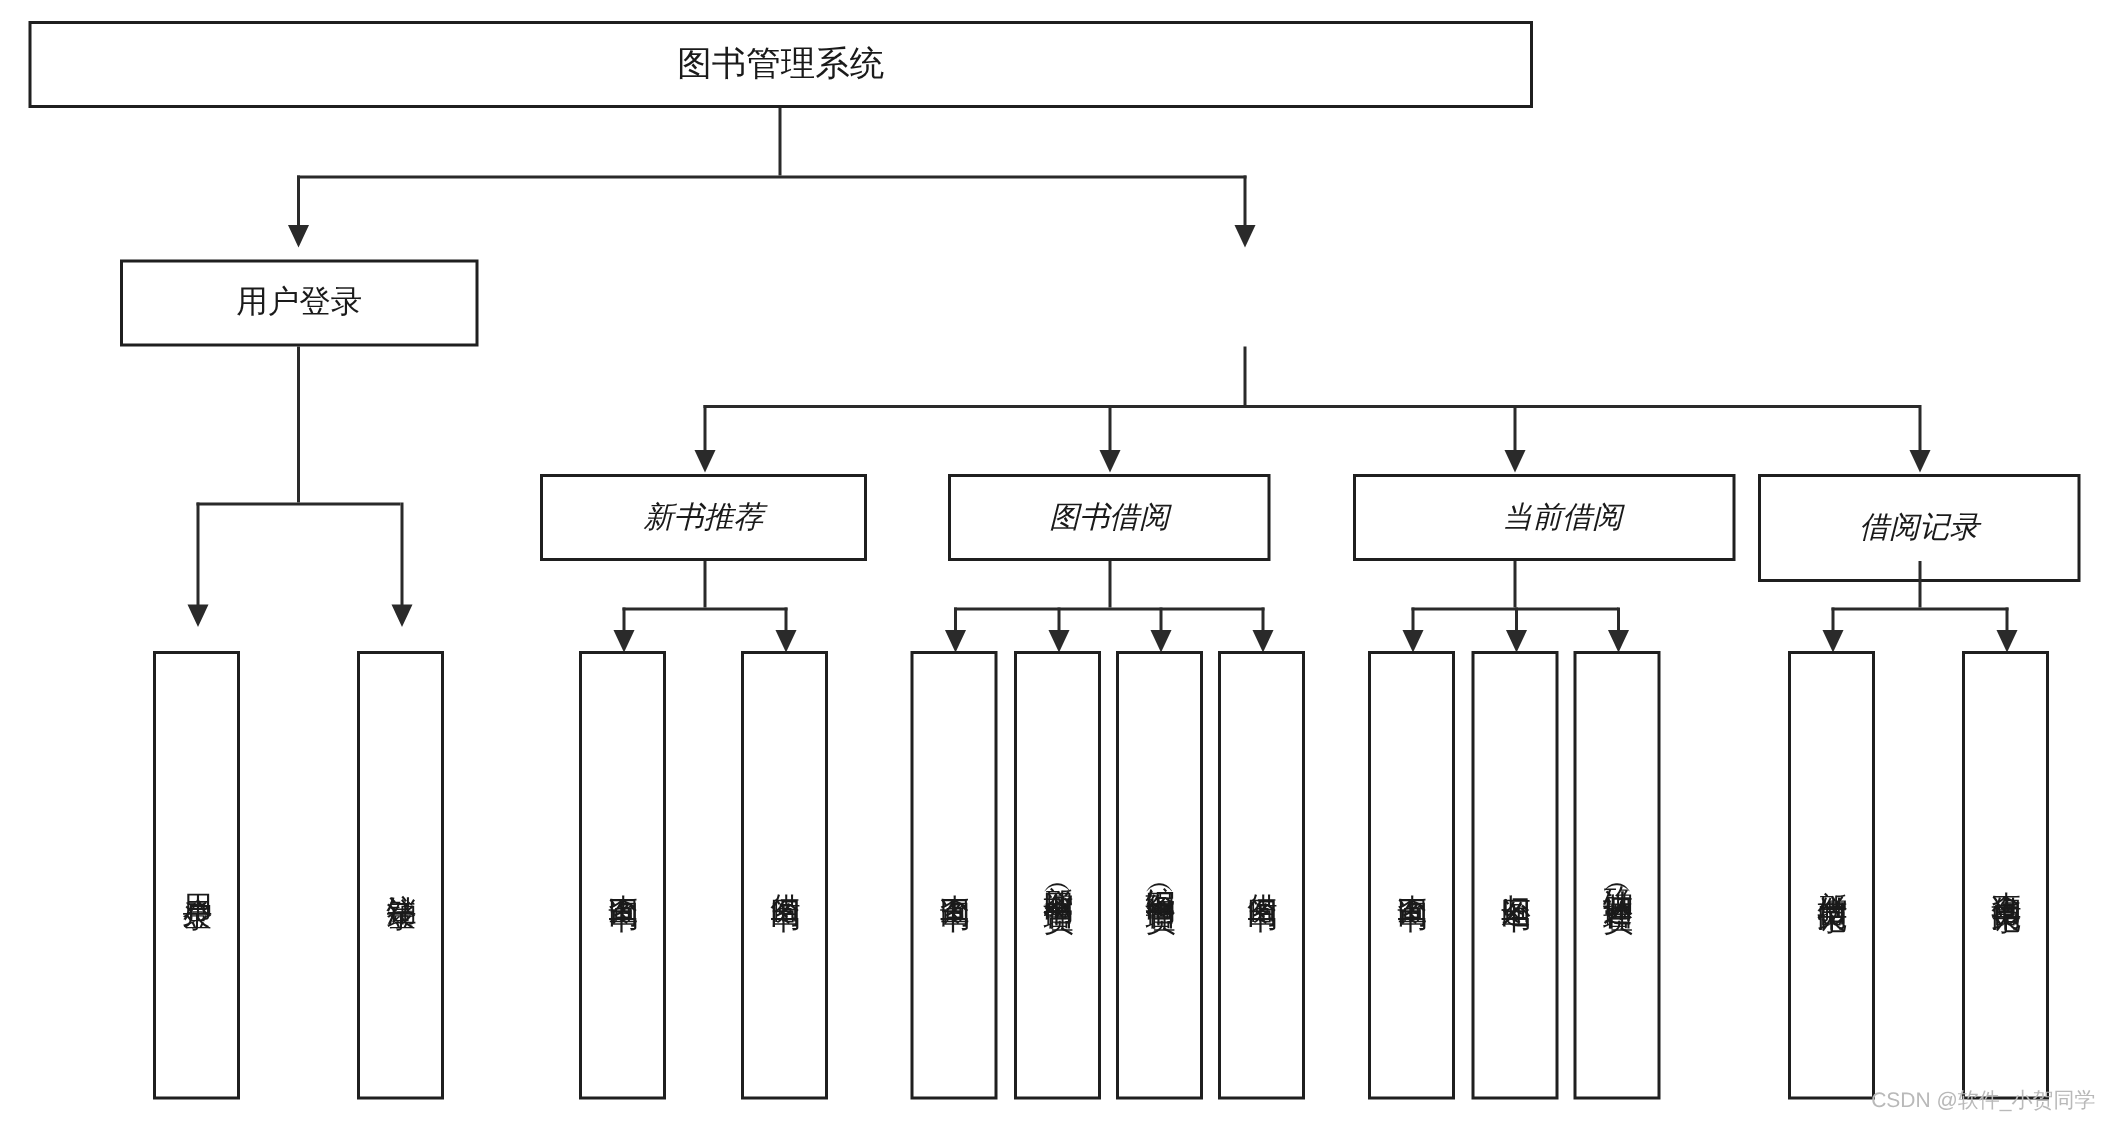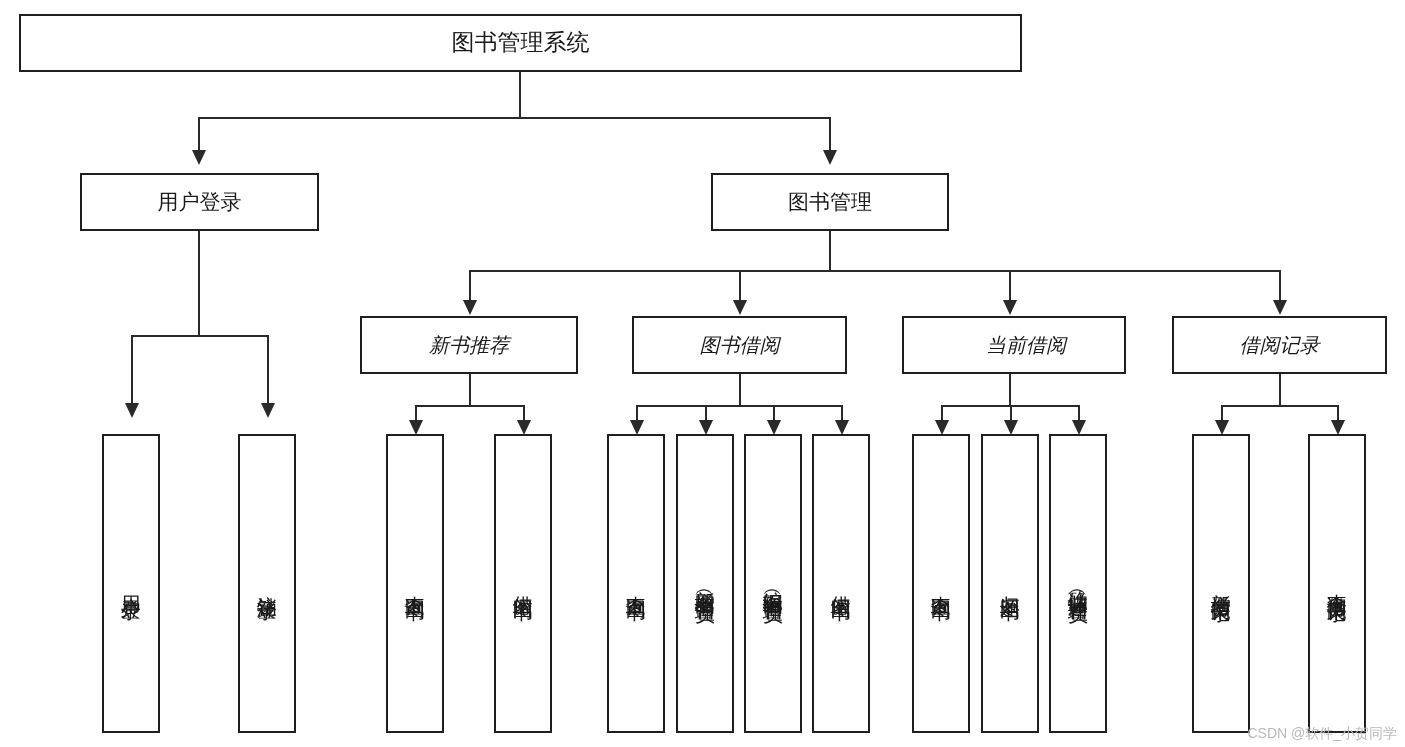--- a/index.html
+++ b/index.html
@@ -95,23 +95,20 @@
   <div class="conn h" style="left:198px; top:117px; width:633px;"></div>
 
   <div class="conn v" style="left:198px; top:117px; height:35px;"></div>
   <div class="arrow" style="left:192px; top:150px;"></div>
 
   <div class="conn v" style="left:829px; top:117px; height:35px;"></div>
   <div class="arrow" style="left:823px; top:150px;"></div>
 
   <div class="node level2" style="left:80px; top:173px; width:239px; height:58px;">
     <span class="label">用户登录</span>
-  </div>
-  <div class="node level2" style="left:711px; top:173px; width:238px; height:58px;">
-    <span class="label">图书管理</span>
   </div>
 
   <div class="conn v" style="left:198px; top:231px; height:104px;"></div>
   <div class="conn h" style="left:131px; top:335px; width:136px;"></div>
   <div class="conn v" style="left:131px; top:335px; height:70px;"></div>
   <div class="arrow" style="left:125px; top:403px;"></div>
   <div class="conn v" style="left:267px; top:335px; height:70px;"></div>
   <div class="arrow" style="left:261px; top:403px;"></div>
 
   <div class="conn v" style="left:829px; top:231px; height:39px;"></div>
@@ -124,24 +121,24 @@
   <div class="arrow" style="left:1003px; top:300px;"></div>
   <div class="conn v" style="left:1279px; top:270px; height:32px;"></div>
   <div class="arrow" style="left:1273px; top:300px;"></div>
 
   <div class="node level3" style="left:360px; top:316px; width:218px; height:58px;">
     <span class="label">新书推荐</span>
   </div>
   <div class="node level3" style="left:632px; top:316px; width:215px; height:58px;">
     <span class="label">图书借阅</span>
   </div>
-  <div class="node level3" style="left:902px; top:316px; width:224px; height:58px;padding-left:24px;">
+  <div class="node level3" style="left:902px; top:316px; width:255px; height:58px;padding-left:24px;">
     <span class="label">当前借阅</span>
   </div>
-  <div class="node level3" style="left:1172px; top:316px; width:215px; height:58px;">
+  <div class="node level3" style="left:1172px; top:316px; width:215px; height:72px;">
     <span class="label">借阅记录</span>
   </div>
 
   <div class="conn v" style="left:469px; top:374px; height:31px;"></div>
   <div class="conn h" style="left:415px; top:405px; width:110px;"></div>
   <div class="conn v" style="left:415px; top:405px; height:18px;"></div>
   <div class="arrow" style="left:409px; top:420px;"></div>
   <div class="conn v" style="left:523px; top:405px; height:18px;"></div>
   <div class="arrow" style="left:517px; top:420px;"></div>
 

